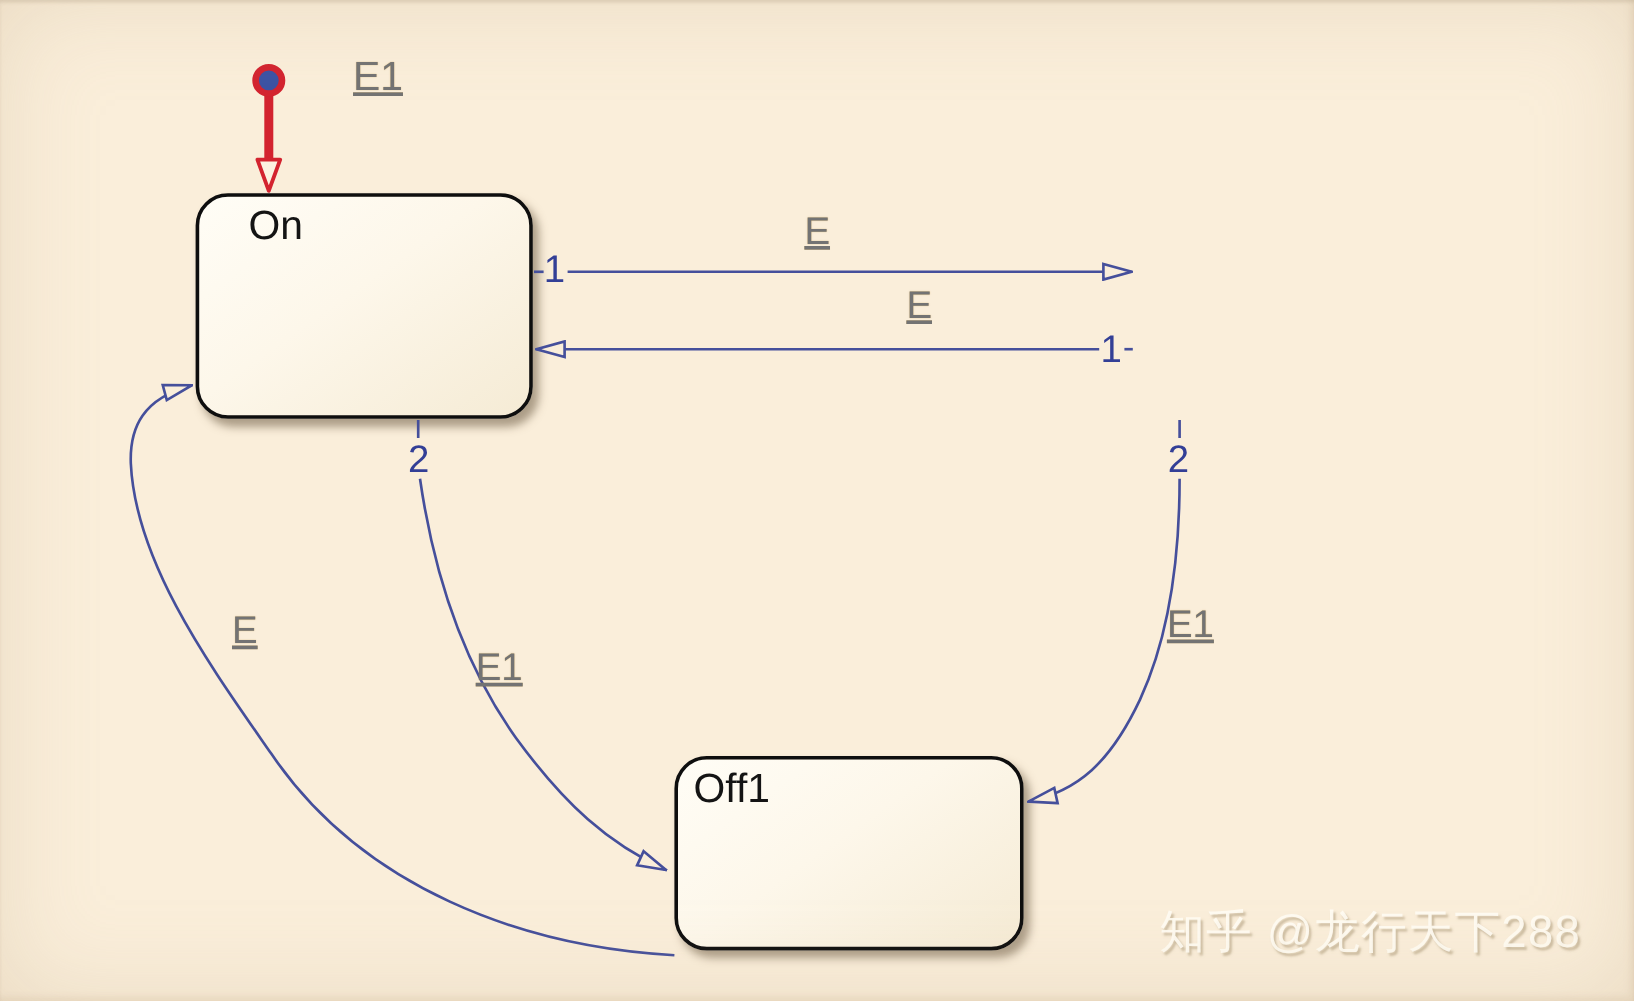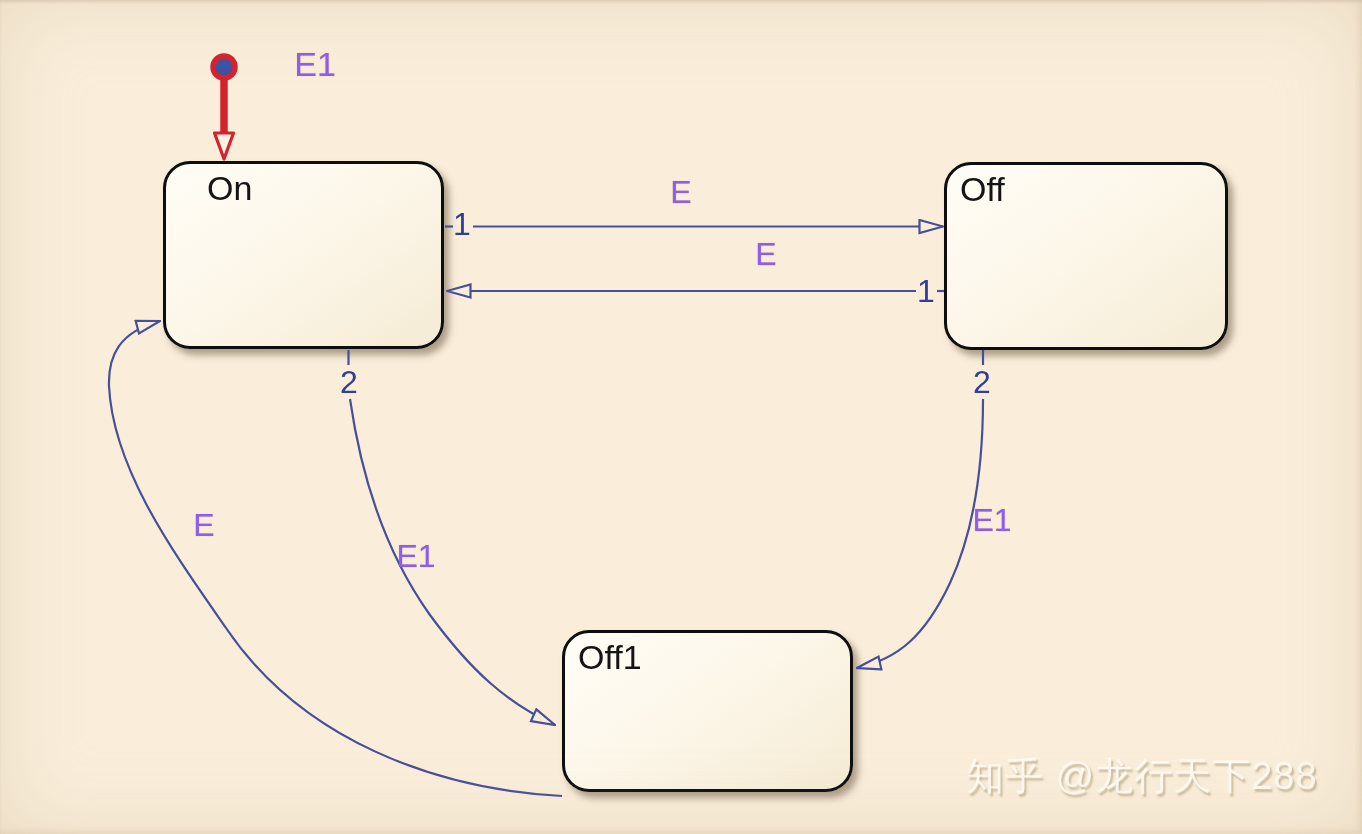--- a/index.html
+++ b/index.html
@@ -18,21 +18,21 @@
 
   #state-on  {left:163px;top:161px;width:281px;height:188px;padding-left:28px;}
   #state-off {left:944px;top:162px;width:284px;height:188px;}
   #state-off1{left:562px;top:630px;width:291px;height:162px;}
 
   
   svg.wires{position:absolute;left:0;top:0;z-index:3;}
 
   
   .lbl{position:absolute;z-index:4;transform:translate(-50%,-50%);font-size:32px;line-height:1;white-space:nowrap;}
-  .evt{color:#8b5cf6;text-shadow:0 0 1px rgba(173,119,10,0.55);}
+  .evt{color:#737373;text-shadow:0 0 1px rgba(173,119,10,0.55);text-decoration:underline;}
   .pri{color:#333f96;}
   #lbl-default-event{left:315px;top:64px;font-size:34px;}
   #lbl-on-off-event{left:681px;top:192px;}
   #lbl-on-off-priority{left:462px;top:224px;}
   #lbl-off-on-event{left:766px;top:254px;}
   #lbl-off-on-priority{left:926px;top:291px;}
   #lbl-on-off1-event{left:416px;top:556px;}
   #lbl-on-off1-priority{left:349px;top:382px;}
   #lbl-off-off1-event{left:992px;top:520px;}
   #lbl-off-off1-priority{left:982px;top:382px;}
@@ -42,23 +42,20 @@
   .watermark{position:absolute;left:966px;top:751px;z-index:6;font-size:38px;letter-spacing:1px;
     color:rgba(255,252,243,0.92);text-shadow:2px 3px 2px rgba(166,146,112,0.55);white-space:nowrap;}
 </style>
 </head>
 <body>
 
 <div class="stage">
 
   <div class="state" id="state-on">
     <span class="state-title">On</span>
-  </div>
-  <div class="state" id="state-off">
-    <span class="state-title">Off</span>
   </div>
   <div class="state" id="state-off1">
     <span class="state-title">Off1</span>
   </div>
 
   <svg class="wires" width="1362" height="834" viewBox="0 0 1362 834">
     <defs>
       <marker id="ah" viewBox="0 0 26 16" refX="25" refY="8" markerWidth="26" markerHeight="16" orient="auto" markerUnits="userSpaceOnUse">
         <path d="M1.5,1.5 L25,8 L1.5,14.5 Z" fill="#faeeda" stroke="#454f9b" stroke-width="2.2" stroke-linejoin="miter"></path>
       </marker>

